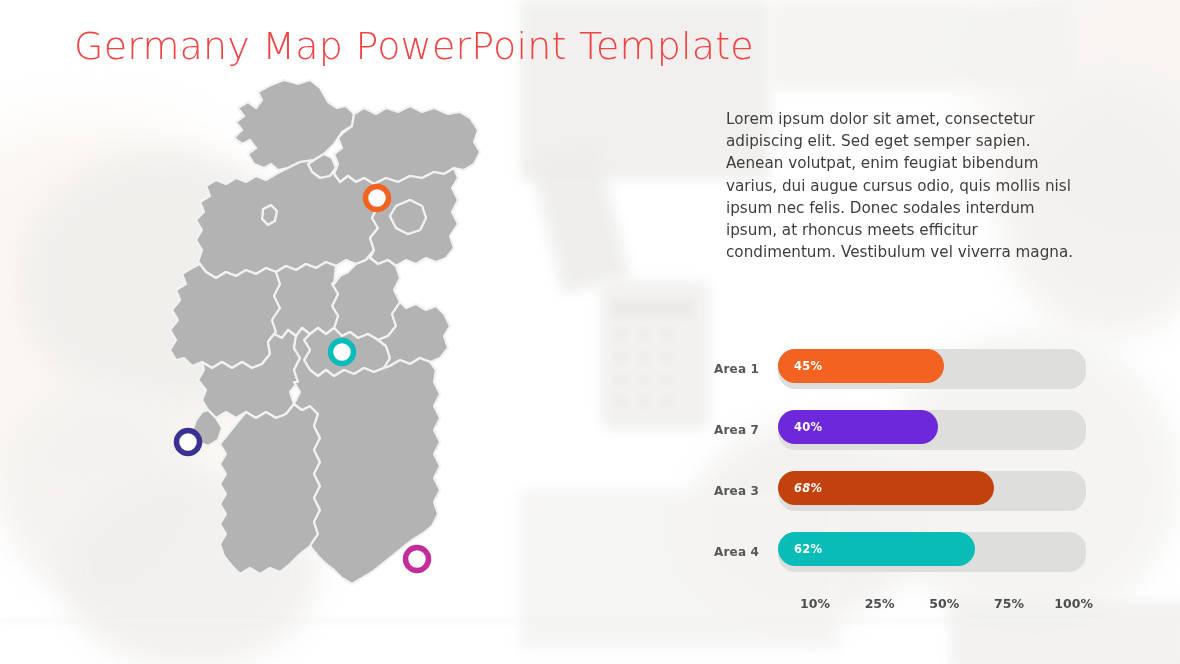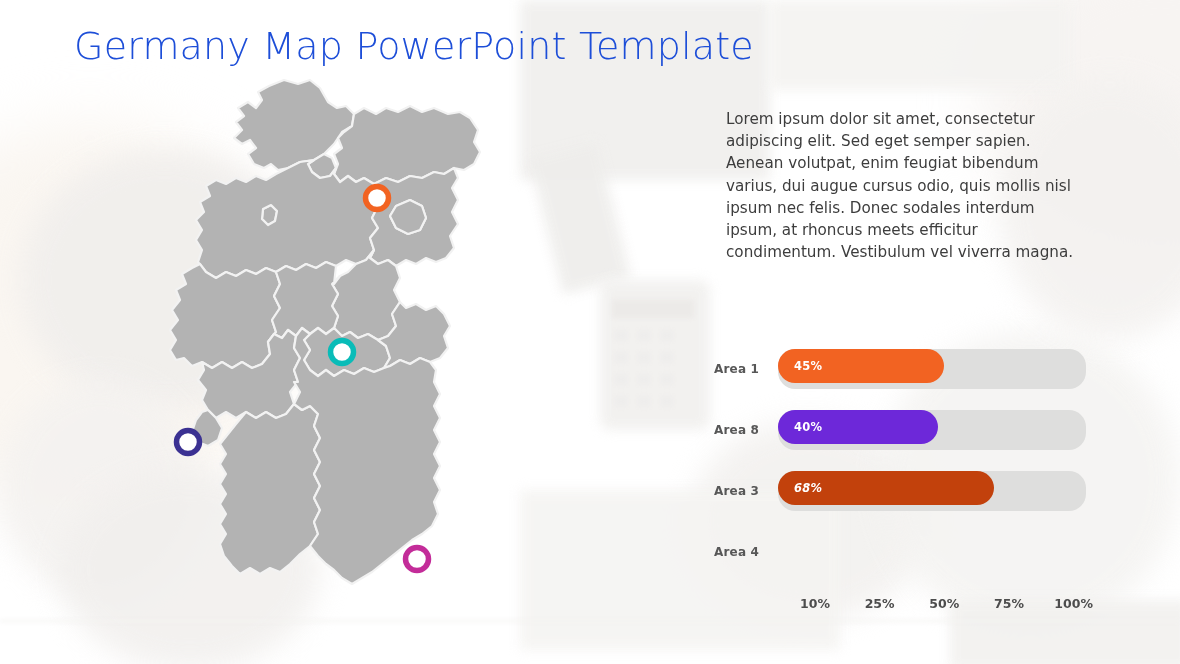--- a/index.html
+++ b/index.html
@@ -49,21 +49,21 @@
   }
 
   
   #slide-title {
     position: absolute;
     left: 74px;
     top: 24px;
     font-size: 38px;
     font-weight: 300;
     letter-spacing: .2px;
-    color: #1d4ed8;
+    color: #ef4444;
     font-family: "DejaVu Sans", sans-serif;
     font-stretch: condensed;
     white-space: nowrap;
   }
 
   
   #map-wrap {
     position: absolute;
     left: 138px;
     top: 78px;
@@ -255,37 +255,42 @@
     <div class="bar-rows">
         <div class="bar-row">
           <div class="bar-label">Area 1</div>
           <div class="bar-track" style="background: rgb(222, 222, 221);">
             <div class="bar-fill" style="width: 54%; background: rgb(242, 99, 34);">
               <span class="bar-value">45%</span>
             </div>
           </div>
         </div>
         <div class="bar-row">
-          <div class="bar-label">Area 8</div>
+          <div class="bar-label">Area 7</div>
           <div class="bar-track" style="background: rgb(222, 222, 221);">
             <div class="bar-fill" style="width: 52%; background: #6d28d9;">
               <span class="bar-value">40%</span>
             </div>
           </div>
         </div>
         <div class="bar-row">
           <div class="bar-label">Area 3</div>
           <div class="bar-track" style="background: rgb(222, 222, 221);">
             <div class="bar-fill" style="width: 70%; background: #c2410c; font-style: italic;">
               <span class="bar-value">68%</span>
             </div>
           </div>
         </div>
         <div class="bar-row">
           <div class="bar-label">Area 4</div>
+          <div class="bar-track" style="background: rgb(222, 222, 221);">
+            <div class="bar-fill" style="width: 64%; background: rgb(9, 188, 184);">
+              <span class="bar-value">62%</span>
+            </div>
+          </div>
         </div>
       </div>
     <div id="axis">
         <span class="axis-tick" style="left: 12%;">10%</span>
         <span class="axis-tick" style="left: 33%;">25%</span>
         <span class="axis-tick" style="left: 54%;">50%</span>
         <span class="axis-tick" style="left: 75%;">75%</span>
         <span class="axis-tick" style="left: 96%;">100%</span>
       </div>
   </div>

